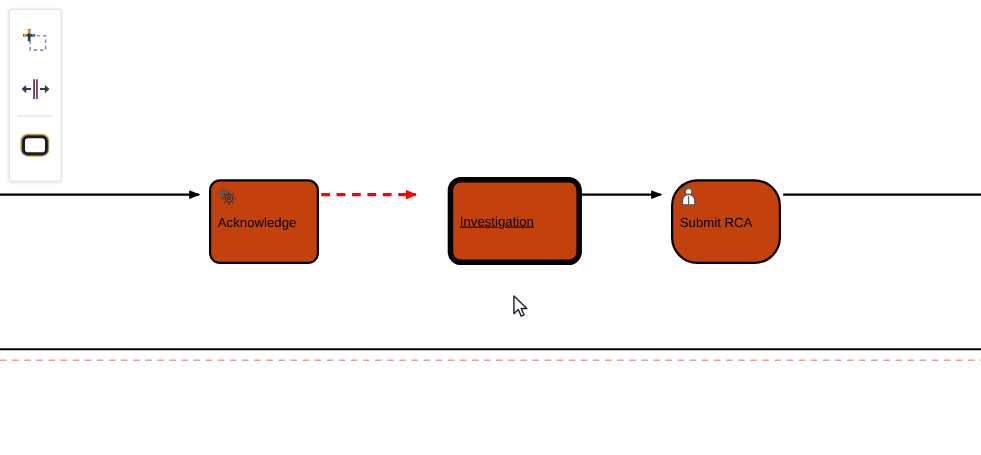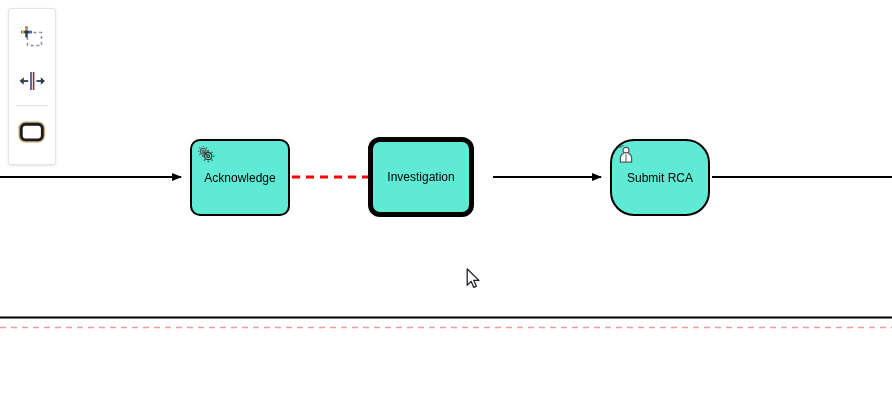--- a/index.html
+++ b/index.html
@@ -33,26 +33,27 @@
     top: 0;
     left: 0;
     width: 892px;
     height: 414px;
   }
 
   
   .task {
     position: absolute;
     box-sizing: border-box;
-    background: #5eead4;
+    background: #c2410c;
     border: 2px solid #000000;
     border-radius: 10px;
     display: flex;
     align-items: center;
-    justify-content: center;
+    justify-content: flex-start;
+    margin-top: 24px;
   }
   .task.selected-thick {
     border-width: 5px;
     border-radius: 12px;
   }
   .task-label {
     font-size: 12px;
     line-height: 14px;
     color: #000000;
     text-align: center;
@@ -171,21 +172,21 @@
             <path d="M11.2,6.4 L11.2,5.1 M11.2,17.3 L11.2,16
                      M6.4,11.2 L5.1,11.2 M17.3,11.2 L16,11.2
                      M7.8,7.8 L6.9,6.9 M14.6,14.6 L15.5,15.5
                      M14.6,7.8 L15.5,6.9 M7.8,14.6 L6.9,15.5"></path>
           </g>
         </svg>
       </span>
       <span class="task-label">Acknowledge</span>
     </div>
 
-    <div class="task selected-thick" style="left:368px; top:137px; width:106px; height:80px;">
+    <div class="task selected-thick" style="left:407px; top:137px; width:122px; height:80px;text-decoration:underline;">
       <span class="task-label">Investigation</span>
     </div>
 
     <div class="task" style="left:610px; top:139px; width:100px; height:77px;border-radius:24px;">
       <span class="task-marker">
         <svg viewBox="0 0 18 18" xmlns="http://www.w3.org/2000/svg">
           <path d="M2.6,3.0 a4.2,4.2 0 0 1 4.0,-2.3" fill="none" stroke="#555555" stroke-width="1.1"></path>
           <circle cx="9" cy="5.3" r="3.0" fill="#ffffff" stroke="#555555" stroke-width="1.2"></circle>
           <path d="M3.4,17.2 L3.4,13.2 a5.6,5.6 0 0 1 11.2,0 L14.6,17.2 z" fill="#ffffff" stroke="#555555" stroke-width="1.2"></path>
           <path d="M9,9.2 L9,17.2" fill="none" stroke="#555555" stroke-width="1"></path>

